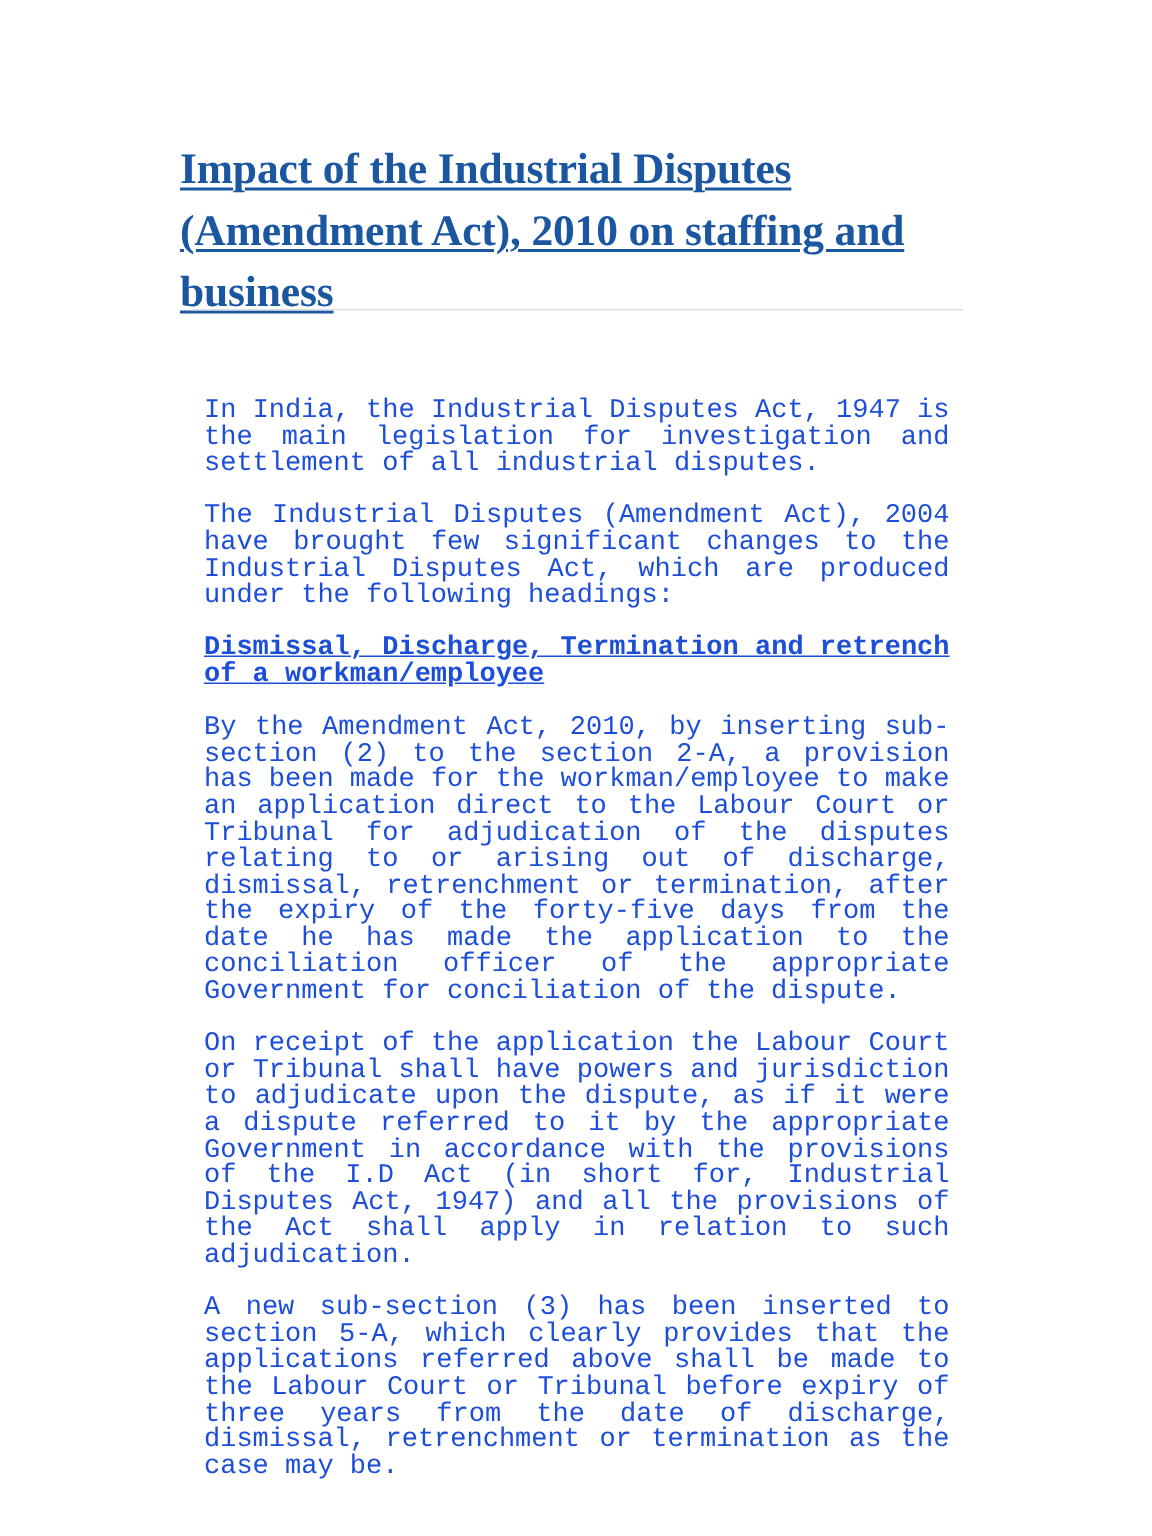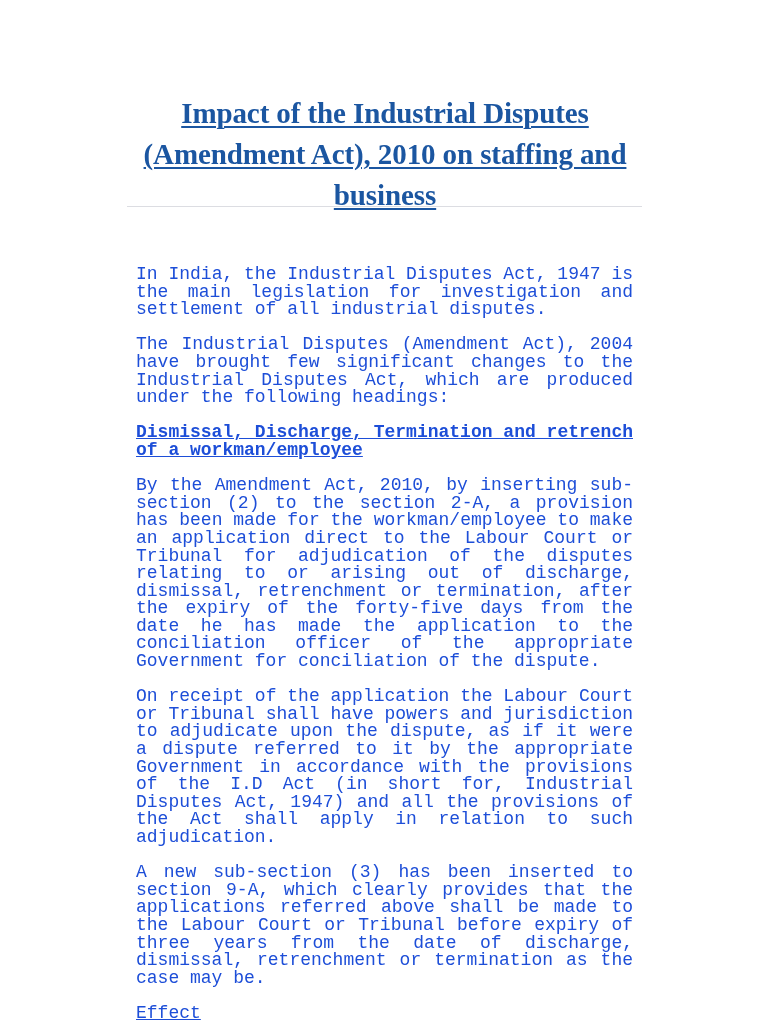--- a/index.html
+++ b/index.html
@@ -22,21 +22,20 @@
       width: 768px;
       height: 1024px;
       background: #ffffff;
     }
     .title {
       position: absolute;
       left: 120px;
       top: 93px;
       width: 530px;
       margin: 0;
-      text-align: center;
       font-family: "Liberation Serif", "DejaVu Serif", serif;
       font-weight: bold;
       font-size: 29px;
       line-height: 41px;
       color: #1b56a1;
       text-decoration: underline;
       text-decoration-thickness: 2px;
       text-underline-offset: 3px;
       letter-spacing: -0.1px;
     }
@@ -89,23 +88,22 @@
 
     <p class="heading">Dismissal, Discharge, Termination and retrench of a workman/employee</p>
     <div class="gap"></div>
 
     <p>By the Amendment Act, 2010, by inserting sub-section (2) to the section 2-A, a provision has been made for the workman/employee to make an application direct to the Labour Court or Tribunal for adjudication of the disputes relating to or arising out of discharge, dismissal, retrenchment or termination, after the expiry of the forty-five days from the date he has made the application to the conciliation officer of the appropriate Government for conciliation of the dispute.</p>
     <div class="gap"></div>
 
     <p>On receipt of the application the Labour Court or Tribunal shall have powers and jurisdiction to adjudicate upon the dispute, as if it were a dispute referred to it by the appropriate Government in accordance with the provisions of the I.D Act (in short for, Industrial Disputes Act, 1947) and all the provisions of the Act shall apply in relation to such adjudication.</p>
     <div class="gap"></div>
 
-    <p>A new sub-section (3) has been inserted to section 9-A, which clearly provides that the applications referred above shall be made to the Labour Court or Tribunal before expiry of three years from the date of discharge, dismissal, retrenchment or termination as the case may be.</p>
+    <p>A new sub-section (3) has been inserted to section 5-A, which clearly provides that the applications referred above shall be made to the Labour Court or Tribunal before expiry of three years from the date of discharge, dismissal, retrenchment or termination as the case may be.</p>
     <div class="gap"></div>
 
-    <p><span class="u">Effect</span></p>
     <div class="gap"></div>
 
     <div class="gap"></div>
 
   </div>
 
 </div>
 
 </body></html>

